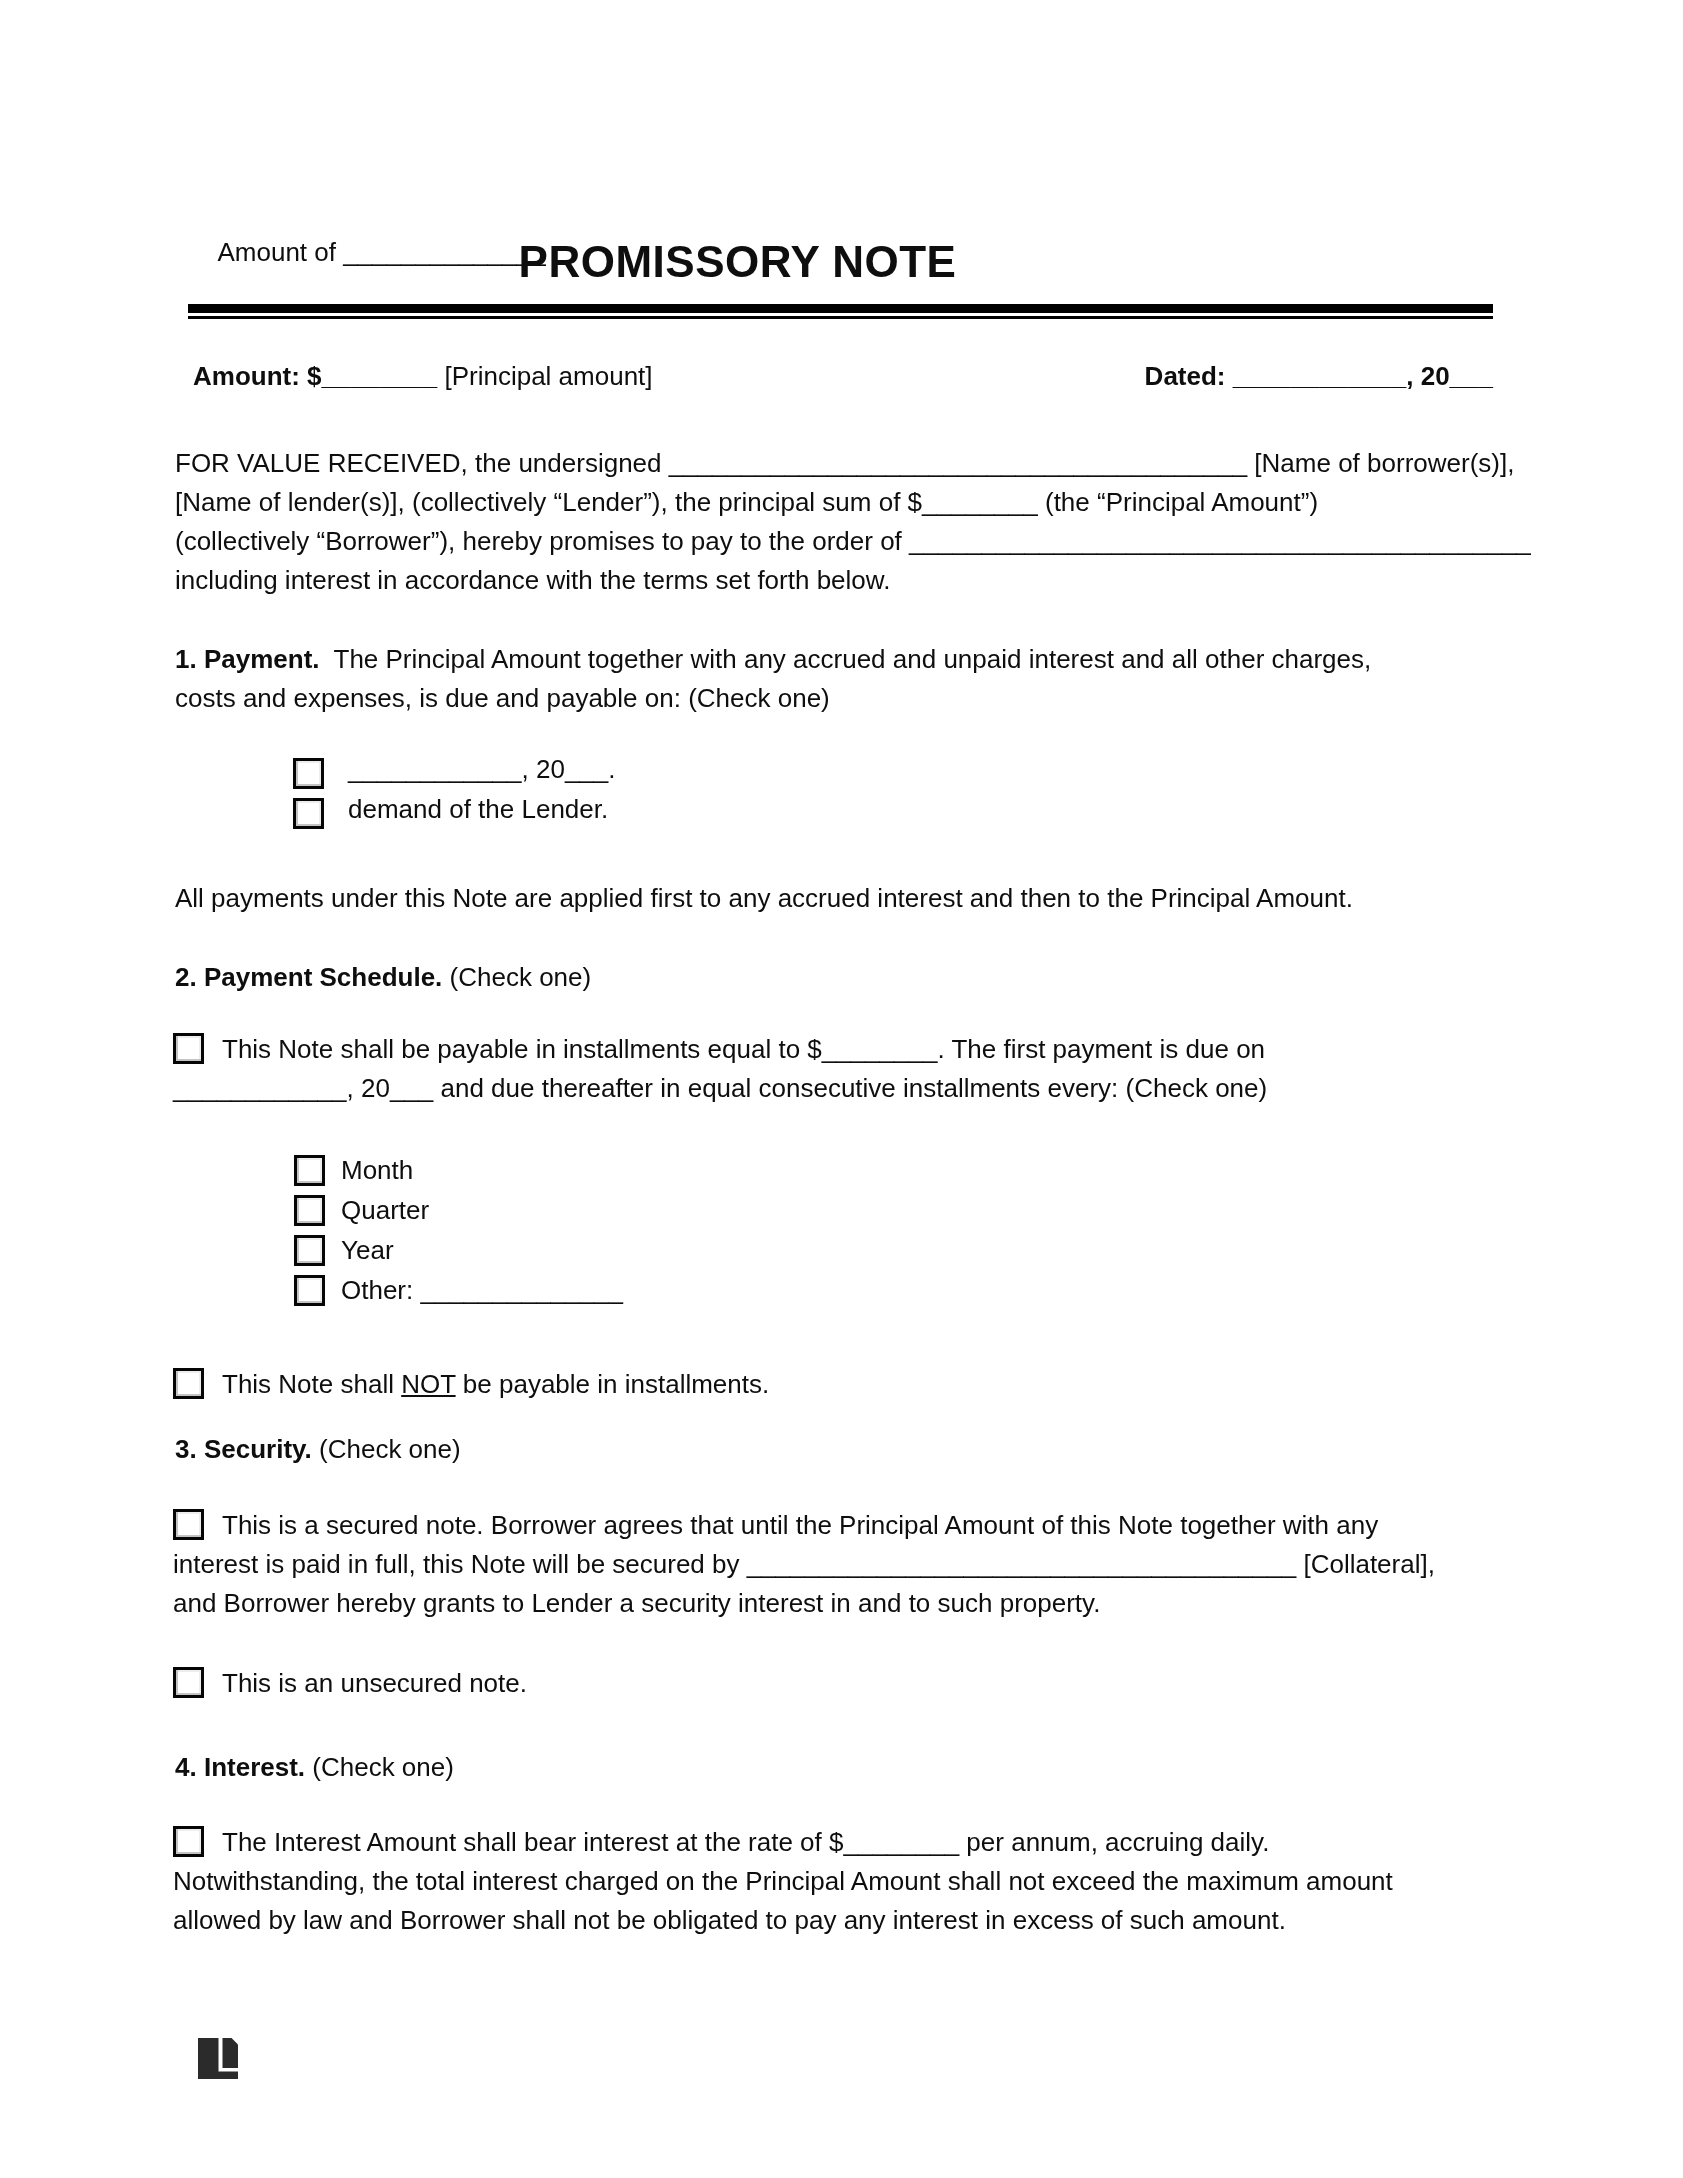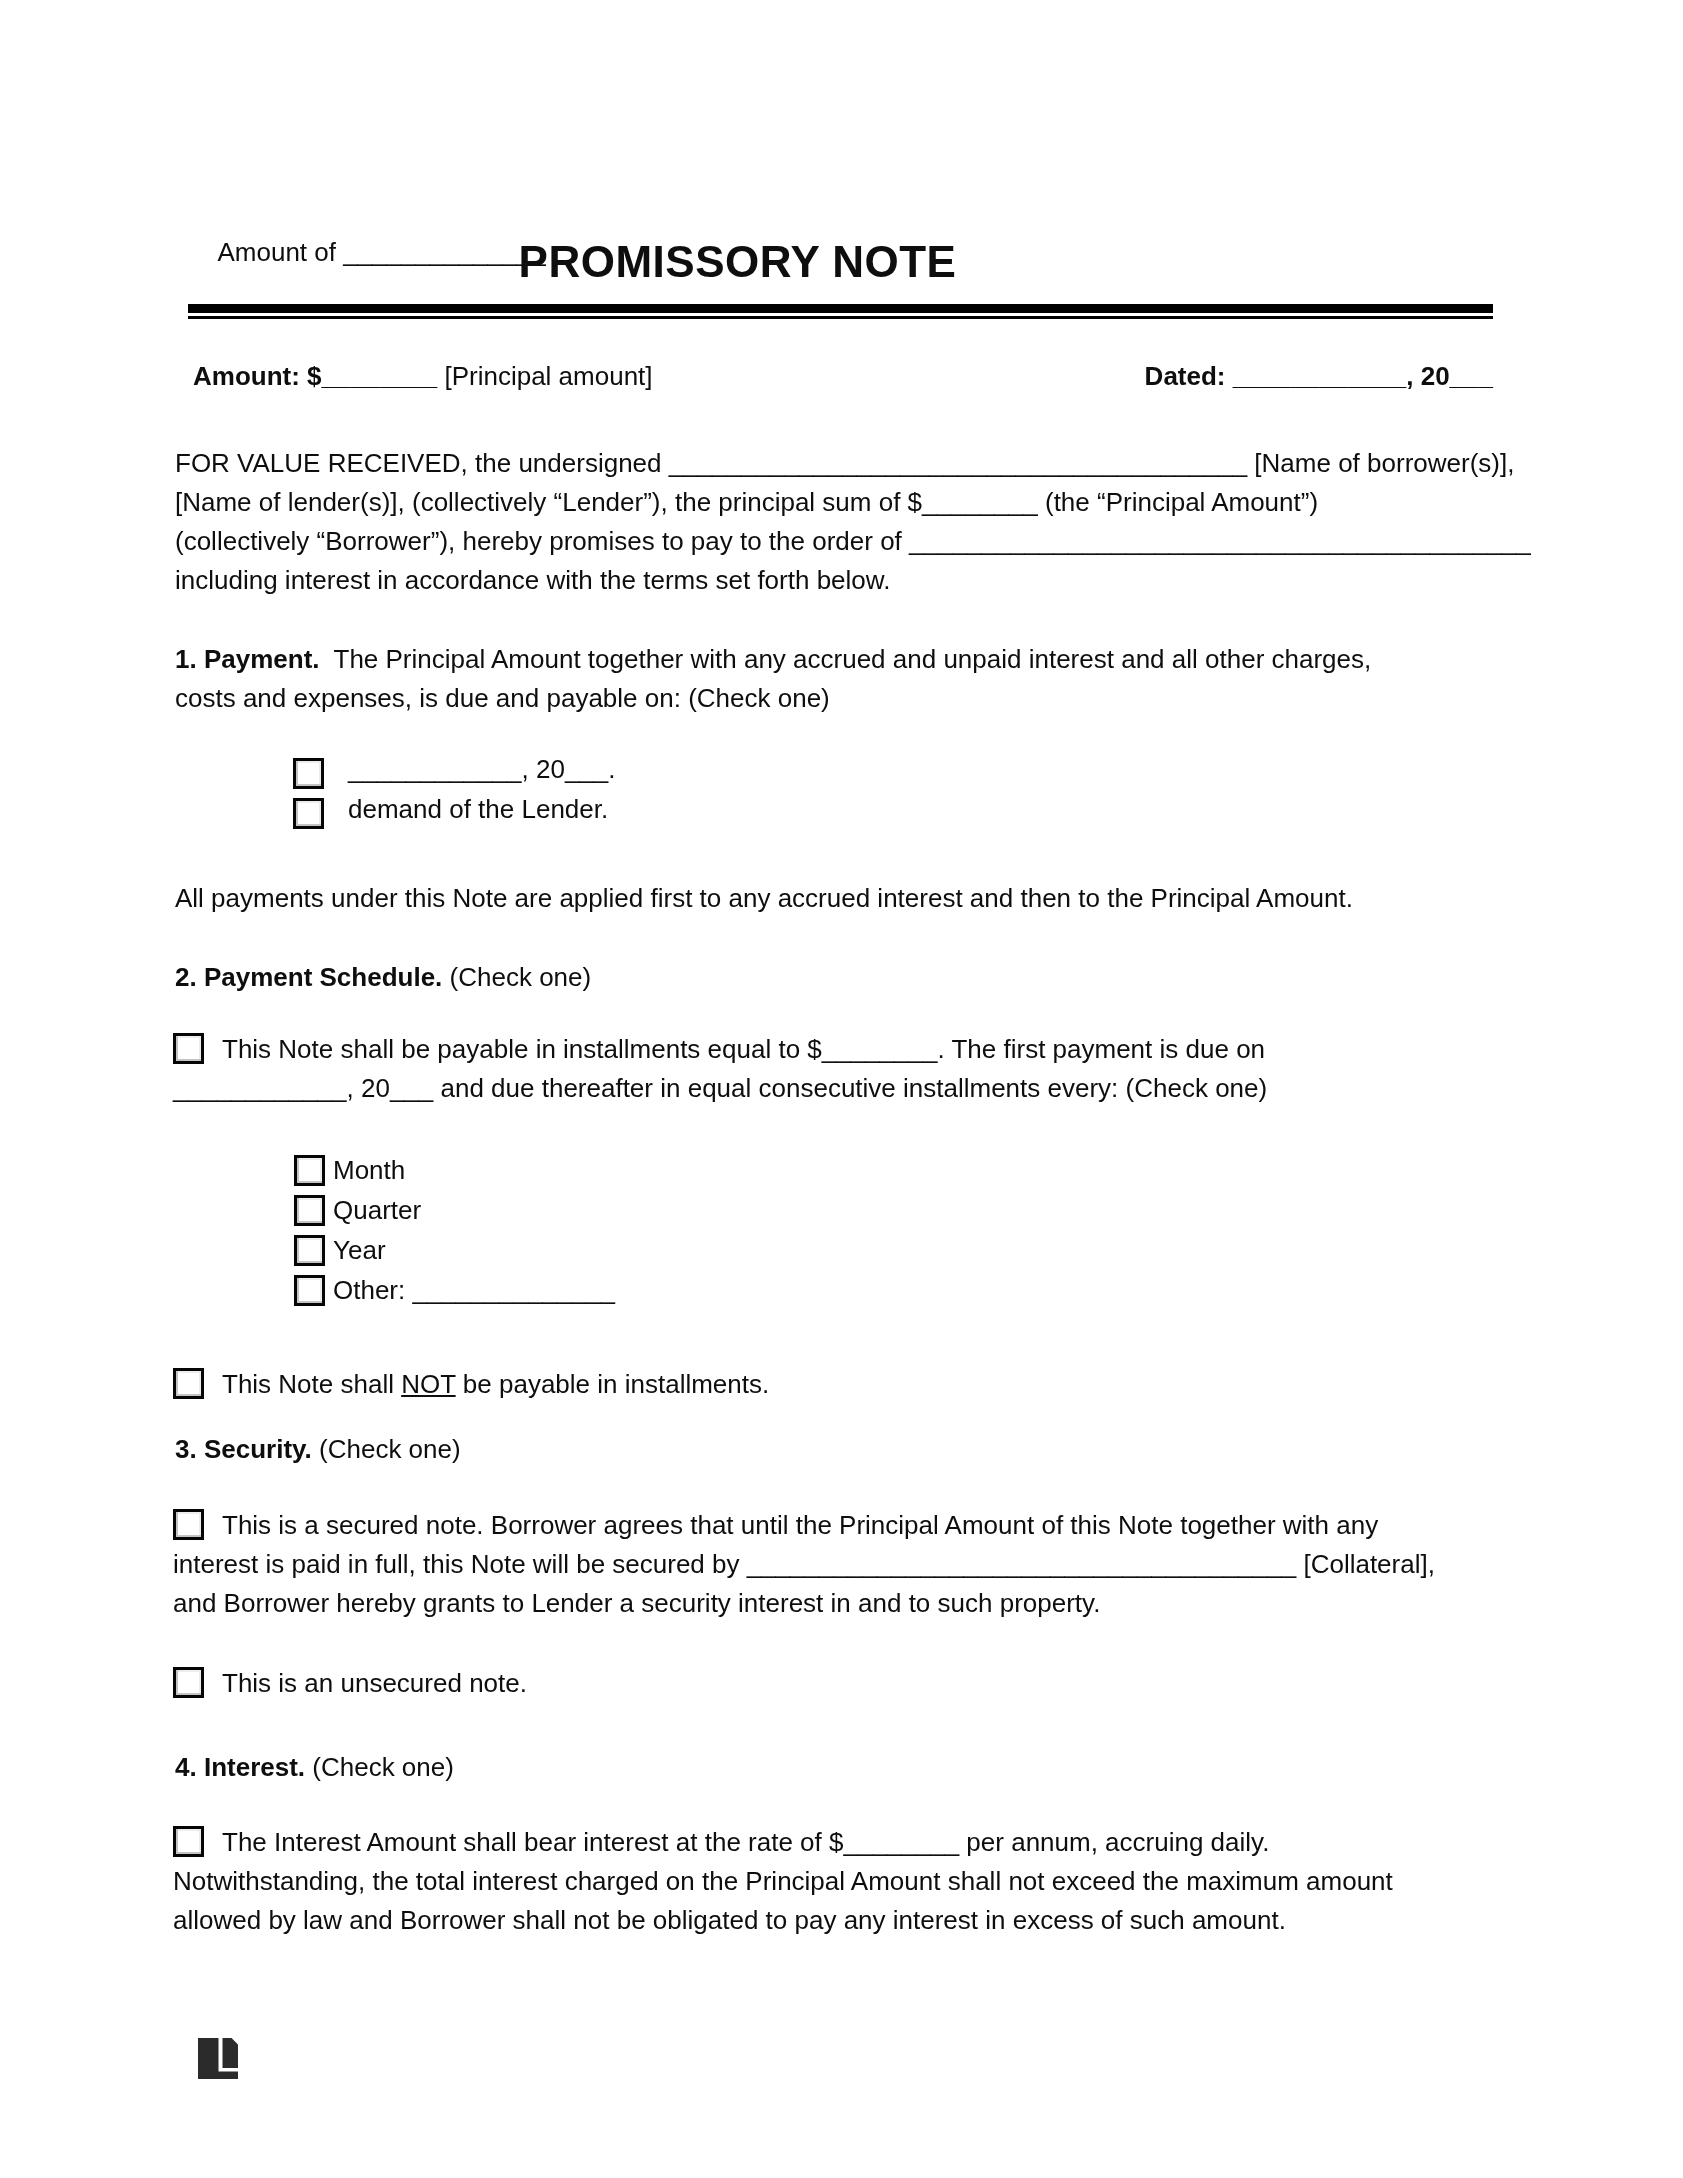--- a/index.html
+++ b/index.html
@@ -26,21 +26,21 @@
   .amount-row { display: flex; justify-content: space-between; width: 1300px; }
   .cb {
     display: inline-block; box-sizing: border-box;
     width: 31px; height: 31px;
     border: 3px solid #050505; background: #fff;
     box-shadow: inset 2px -2px 0 #c4c4c4, inset -2px 2px 0 #ededed;
     flex: 0 0 auto;
   }
   .cb.inline { vertical-align: -6px; margin-right: 18px; }
   .opt-row { display: flex; align-items: flex-end; height: 40px; gap: 24px; }
-  .freq-row { display: flex; align-items: center; height: 40px; gap: 8px; }
+  .freq-row { display: flex; align-items: center; height: 40px; gap: 16px; }
   .logo { position: absolute; top: 2038px; left: 198px; width: 40px; height: 41px; }
 </style>
 </head>
 <body>
 
 <div class="blk" style="top:194px; left:190px;">
   <div class="line">
     <span>Amount of </span><span>______________</span>
   </div>
 </div>

